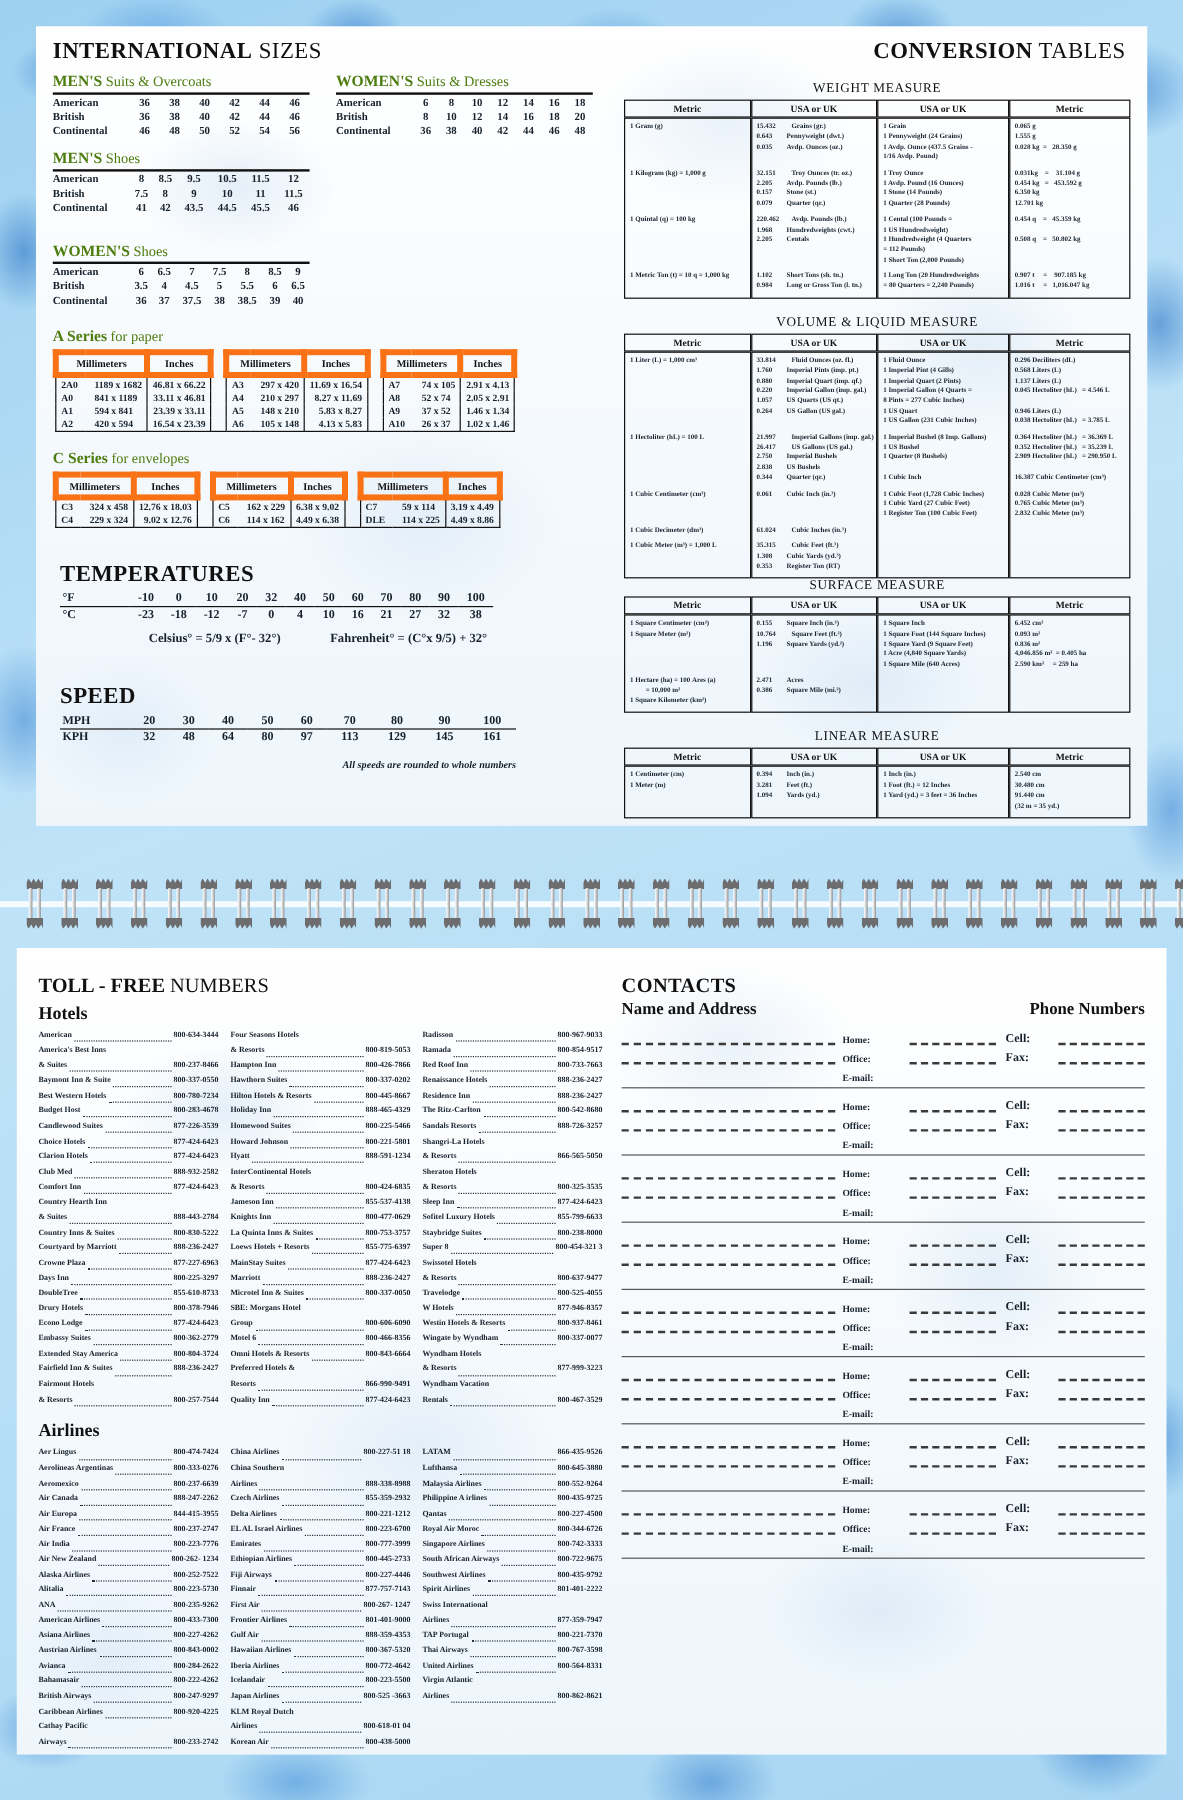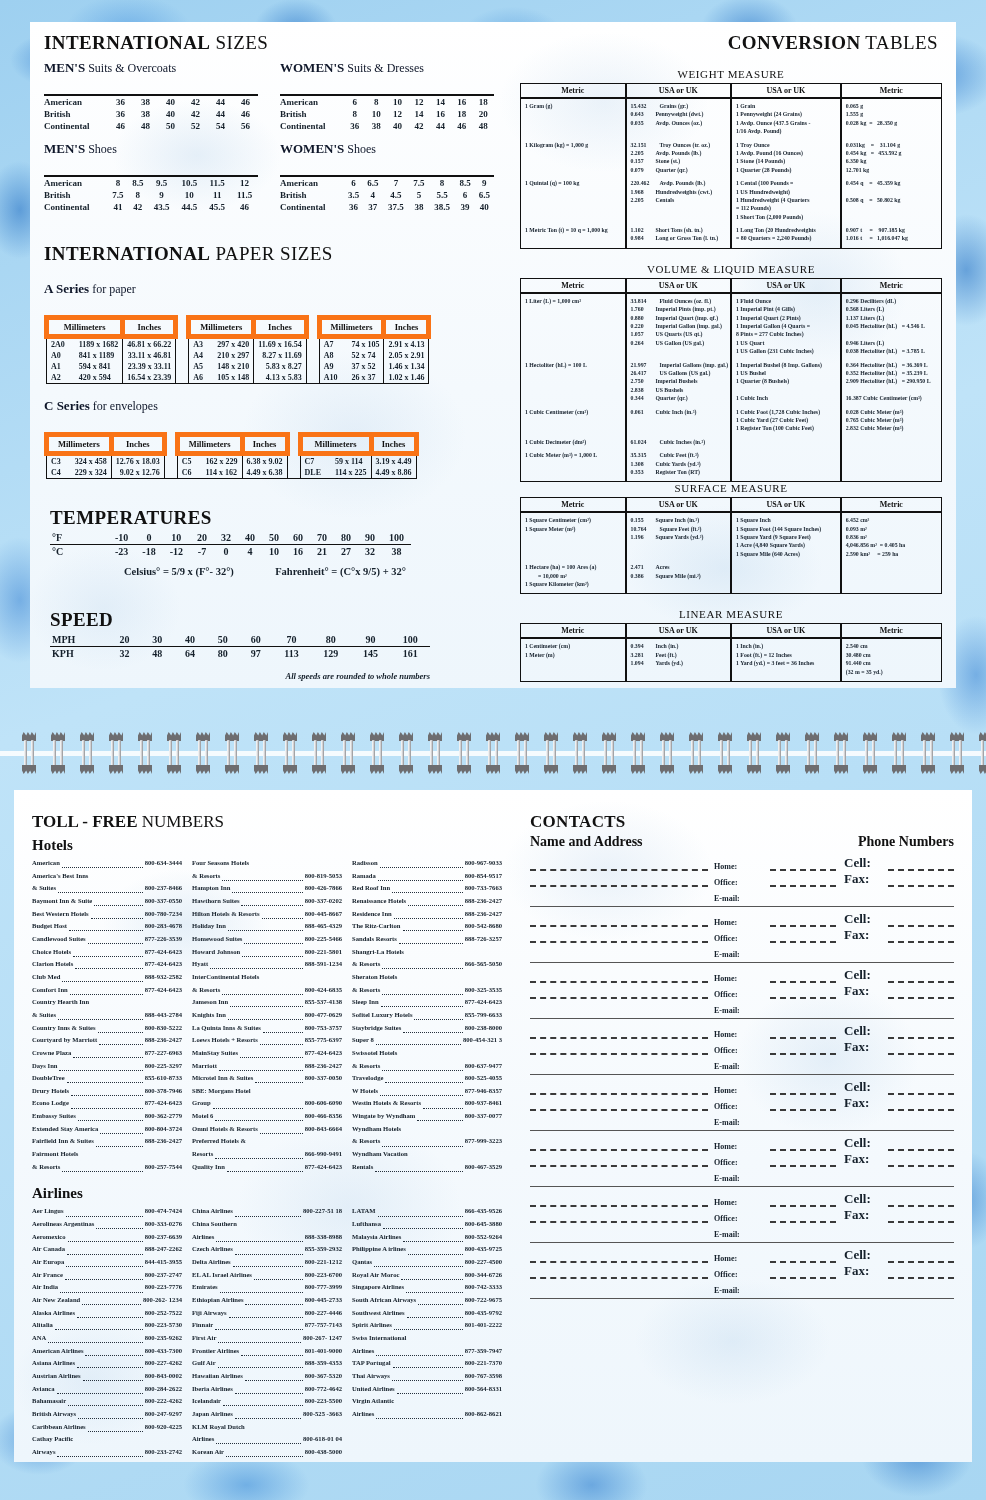--- a/index.html
+++ b/index.html
@@ -90,21 +90,21 @@
   .ring .wireR { left:9px; }
 
   
   .hd-main {
     font-size:19px; letter-spacing:.4px; color:#111;
   }
   .hd-main b { font-weight:700; }
   .hd-main span.light { font-weight:400; }
 
   .sec-head {
-    font-size:13px; font-weight:700; color:#0f172a; margin-bottom:18px;
+    font-size:13px; font-weight:700; color:#4d7c0f; margin-bottom:1px;
   }
   .sec-head .lt { font-weight:400; font-size:12px; }
 
   
   .size-block { width:214px; }
   .size-rule { border-top:2px solid #111; margin-top:1px; }
   table.sz { border-collapse:collapse; width:100%; font-size:9px; font-weight:700; }
   table.sz td { padding:1px 0; color:#15202b; }
   table.sz td.lbl { width:64px; text-align:left; }
   table.sz td.v { text-align:center; }
@@ -170,21 +170,21 @@
   
   .ct-title { font-size:17px; color:#111; letter-spacing:.3px; }
   .ct-sub { display:flex; justify-content:space-between; font-size:14px; font-weight:700; color:#111; margin-top:2px; }
   .ct-block { border-bottom:1.6px solid #555; padding-bottom:3px; margin-bottom:4px; }
   .ct-line { display:flex; align-items:flex-end; height:16px; }
   .ct-name { flex:0 0 178px; border-bottom:2px dashed #3a3a3a; height:11px; margin-right:6px; }
   .ct-name.blank { border-bottom:none; }
   .ct-lab { flex:0 0 56px; font-size:8px; font-weight:700; color:#15202b; }
   .ct-fill { flex:1 1 auto; border-bottom:2px dashed #3a3a3a; height:11px; margin-right:8px; }
   .ct-fill.none { border-bottom:none; }
-  .ct-lab2 { flex:0 0 44px; font-size:13px; font-weight:700; color:#15202b; }
+  .ct-lab2 { flex:0 0 44px; font-size:10px; font-weight:700; color:#15202b; }
   .ct-fill2 { flex:1 1 auto; border-bottom:2px dashed #3a3a3a; height:11px; }
   .ct-fill2.none { border-bottom:none; }
 </style>
 </head>
 <body>
 
 <div class="bg-deco"></div>
 
 <div class="page" id="page-top" style="padding:10px 14px;">
 
@@ -274,21 +274,21 @@
                   <td class="v">42</td>
                   <td class="v">44</td>
                   <td class="v">46</td>
                   <td class="v">48</td>
                 </tr>
               </tbody>
             </table>
         </div>
       </div>
 
-      <div style="display:flex; gap:22px; margin-top:9px;">
+      <div style="display:flex; gap:22px; margin-top:9px;flex-direction:column;">
         <div class="size-block">
           <div class="sec-head">
             <span>MEN'S</span><span class="lt"> Shoes</span>
           </div>
           <div class="size-rule"></div>
           <table class="sz">
               <tbody id="t-msh">
                 <tr>
                   <td class="lbl">American</td>
                   <td class="v">8</td>
@@ -354,23 +354,20 @@
                   <td class="v">38</td>
                   <td class="v">38.5</td>
                   <td class="v">39</td>
                   <td class="v">40</td>
                 </tr>
               </tbody>
             </table>
         </div>
       </div>
 
-      <div class="hd-main" style="margin-top:30px;">
-        <b>INTERNATIONAL</b><span class="light"> PAPER SIZES</span>
-      </div>
 
       <div class="sec-head" style="margin-top:16px;">
         <span>A Series</span><span class="lt"> for paper</span>
       </div>
       <table class="paper" style="margin-top:3px;">
           <thead id="ph-a">
             <tr>
               <th colspan="2">Millimeters</th>
               <th>Inches</th>
               <th class="gap"></th>
@@ -1106,21 +1103,21 @@
       <i class="bot-clip"></i>
     </div>
     <div class="ring" style="left: 979px;">
       <i class="top-clip"></i>
       <i class="wireL"></i>
       <i class="bot-clip"></i>
     </div>
   </div>
 
 <div class="page" id="page-bottom" style="padding:22px 18px;">
-  <div style="display:flex; gap:28px;">
+  <div style="display:flex; gap:16px;">
 
     <div style="width:470px;">
       <div class="tf-title">
         <b>TOLL - FREE</b><span style="font-weight:400"> NUMBERS</span>
       </div>
 
       <div class="cat-title">Hotels</div>
       <div class="cols3" id="hotels-cols">
           <div class="col">
             <div class="entry">

